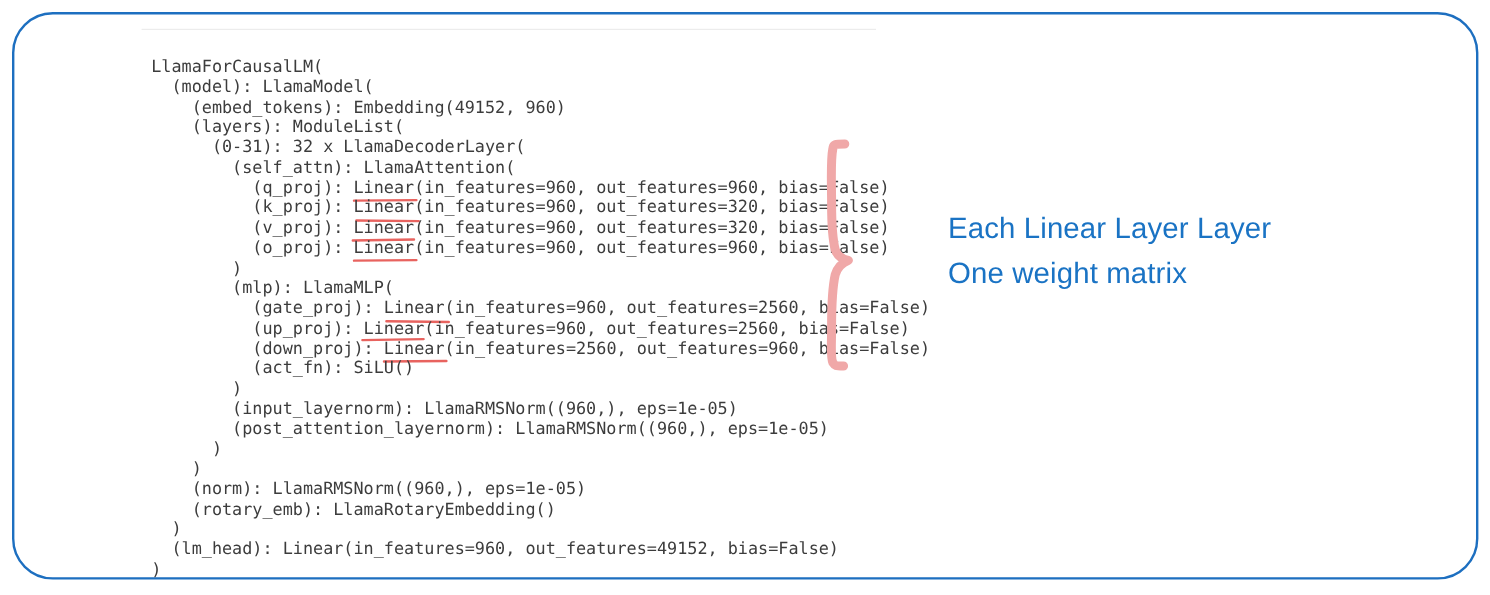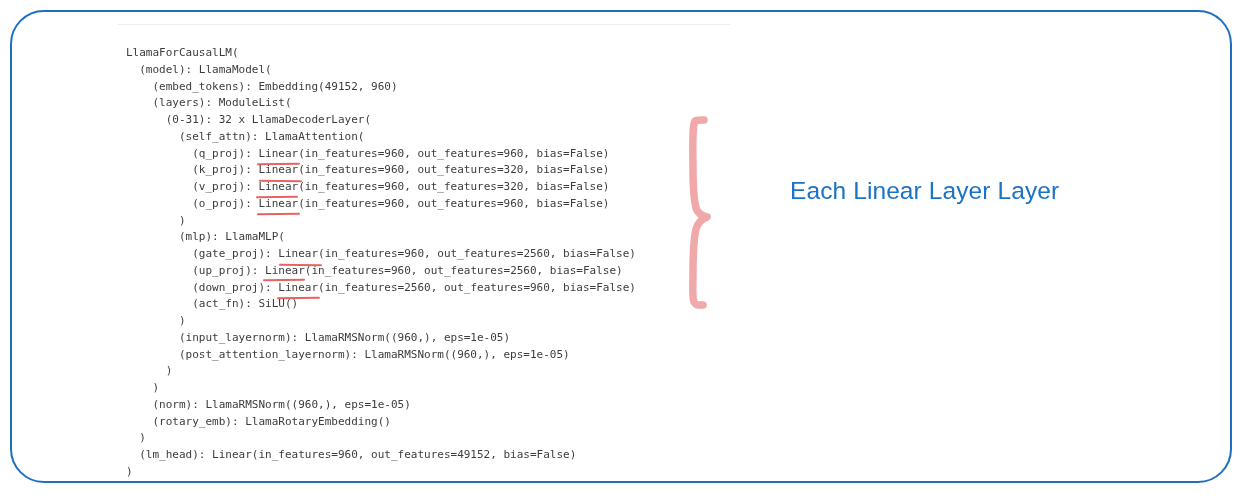--- a/index.html
+++ b/index.html
@@ -37,21 +37,21 @@
     width: 612px;
     height: 1px;
     background: #ececec;
   }
   
   .code-block {
     position: absolute;
     left: 126px;
     top: 34px;
     font-family: "DejaVu Sans Mono", "Liberation Mono", monospace;
-    font-size: 11px;
+    font-size: 14px;
     line-height: 16.75px;
     color: #3c3c3c;
     white-space: pre;
     letter-spacing: 0px;
   }
   .code-line {
     white-space: pre;
     position: relative;
     height: 16.75px;
   }
@@ -130,15 +130,16 @@
                C 16 102, 20 104, 25 105
                C 20 107, 16 110, 14 117
                C 12 126, 11 142, 11 160
                C 11 176, 10 186, 12 190
                C 14 193, 14 193, 21 193" fill="none" stroke="#f0a8a8" stroke-width="7.5" stroke-linecap="round" stroke-linejoin="round"></path>
     </svg>
   </div>
 
   <div class="annotation">
     <span class="ann-line">Each Linear Layer Layer</span>
+    <span class="ann-line">One weight matrix</span>
   </div>
 
 </div>
 
 </body></html>

